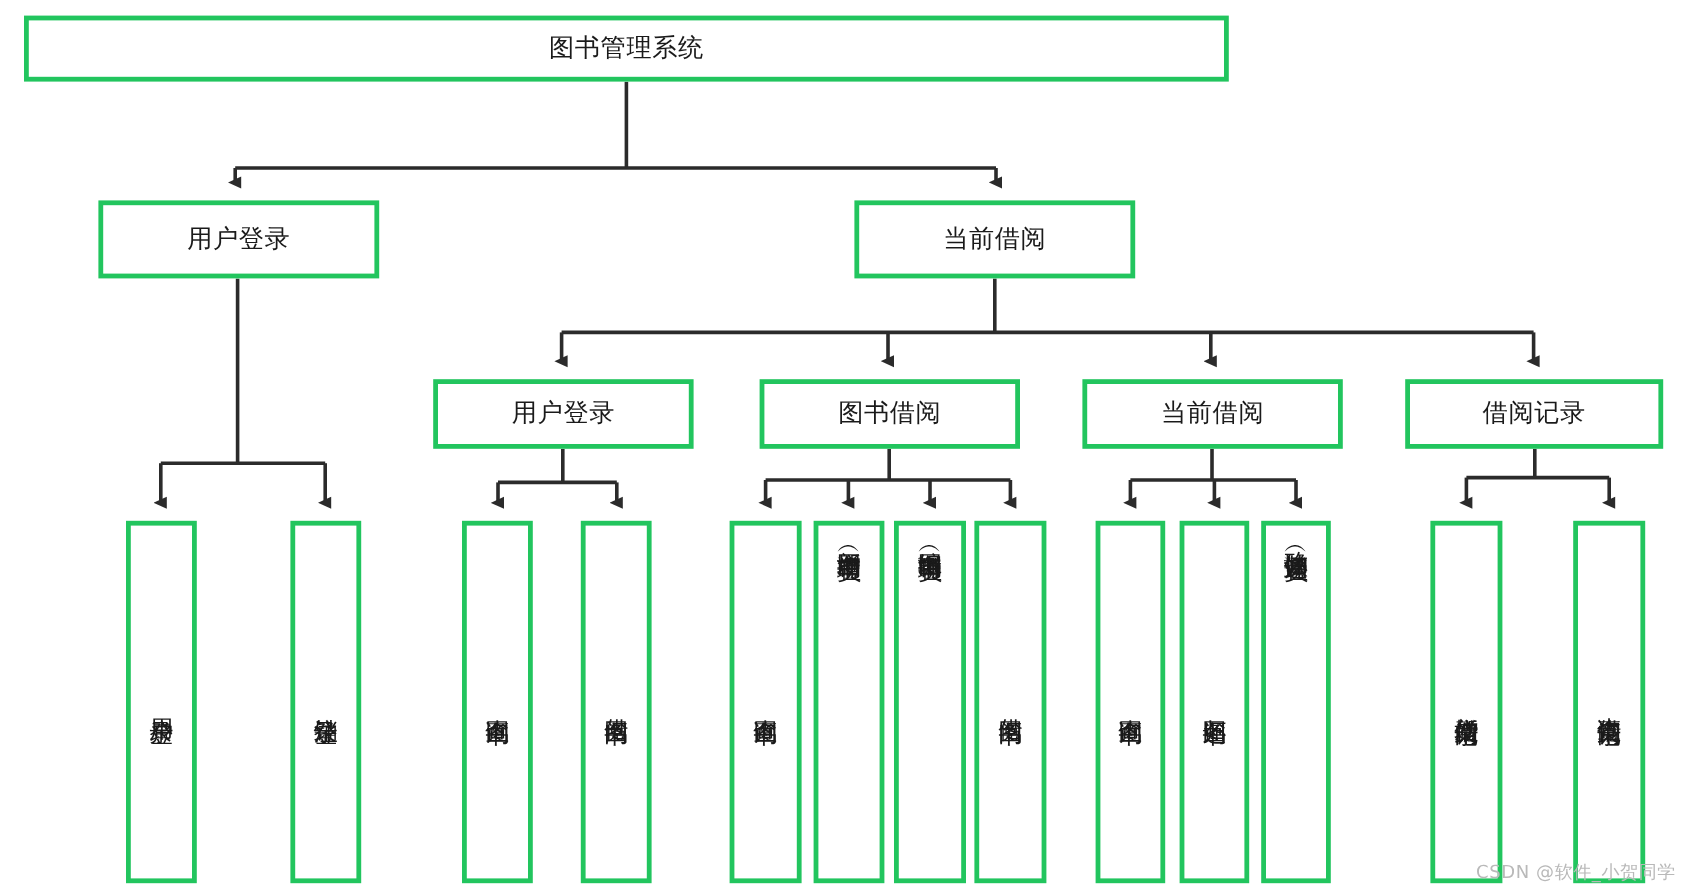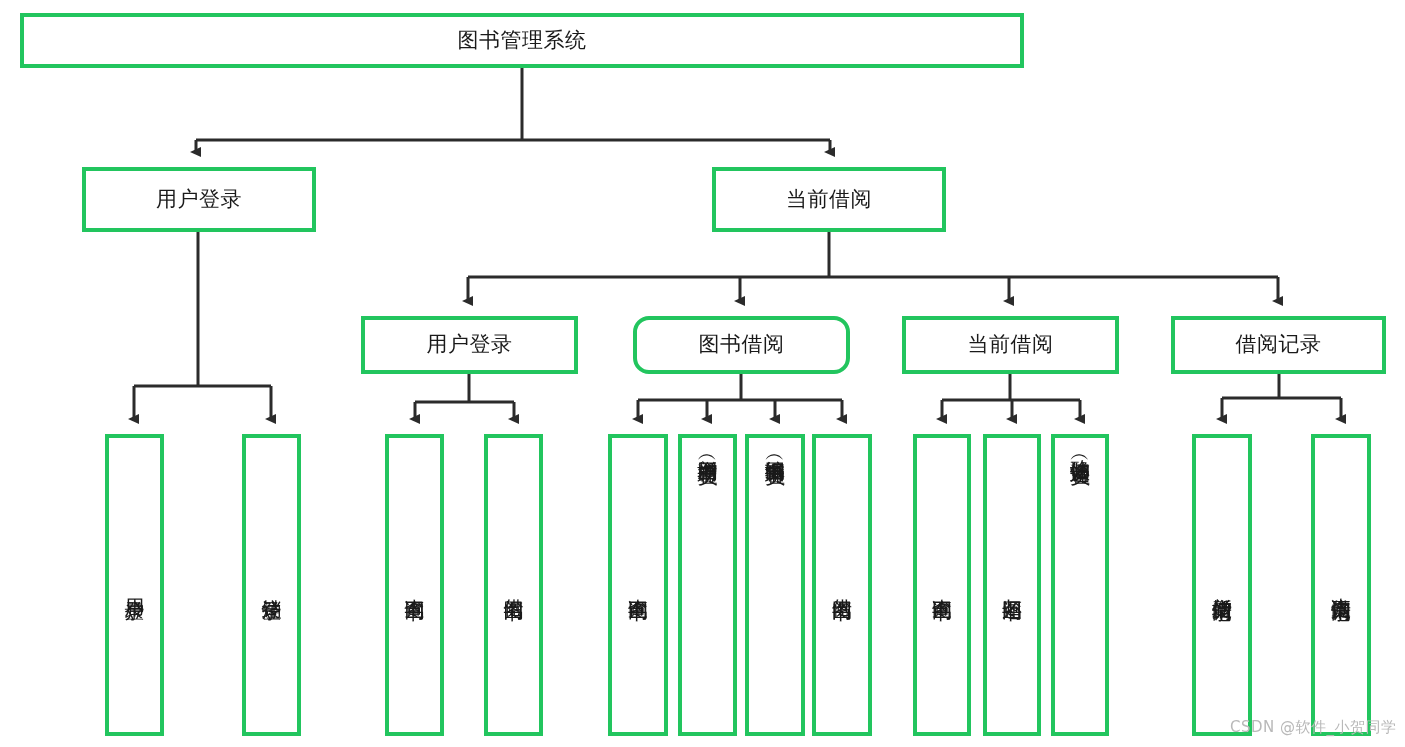--- a/index.html
+++ b/index.html
@@ -130,21 +130,21 @@
   <div class="node node-h" style="left:82px;top:167px;width:234px;height:65px;">
     <span class="label">用户登录</span>
   </div>
   <div class="node node-h" style="left:712px;top:167px;width:234px;height:65px;">
     <span class="label">当前借阅</span>
   </div>
 
   <div class="node node-h" style="left:361px;top:316px;width:217px;height:58px;">
     <span class="label">用户登录</span>
   </div>
-  <div class="node node-h" style="left:633px;top:316px;width:217px;height:58px;border-radius:16px;">
+  <div class="node node-h" style="left:633px;top:316px;width:217px;height:58px;">
     <span class="label">图书借阅</span>
   </div>
   <div class="node node-h" style="left:902px;top:316px;width:217px;height:58px;">
     <span class="label">当前借阅</span>
   </div>
   <div class="node node-h" style="left:1171px;top:316px;width:215px;height:58px;">
     <span class="label">借阅记录</span>
   </div>
 
   <div class="node node-v v-center" style="left:105px;top:434px;width:59px;height:302px;">

